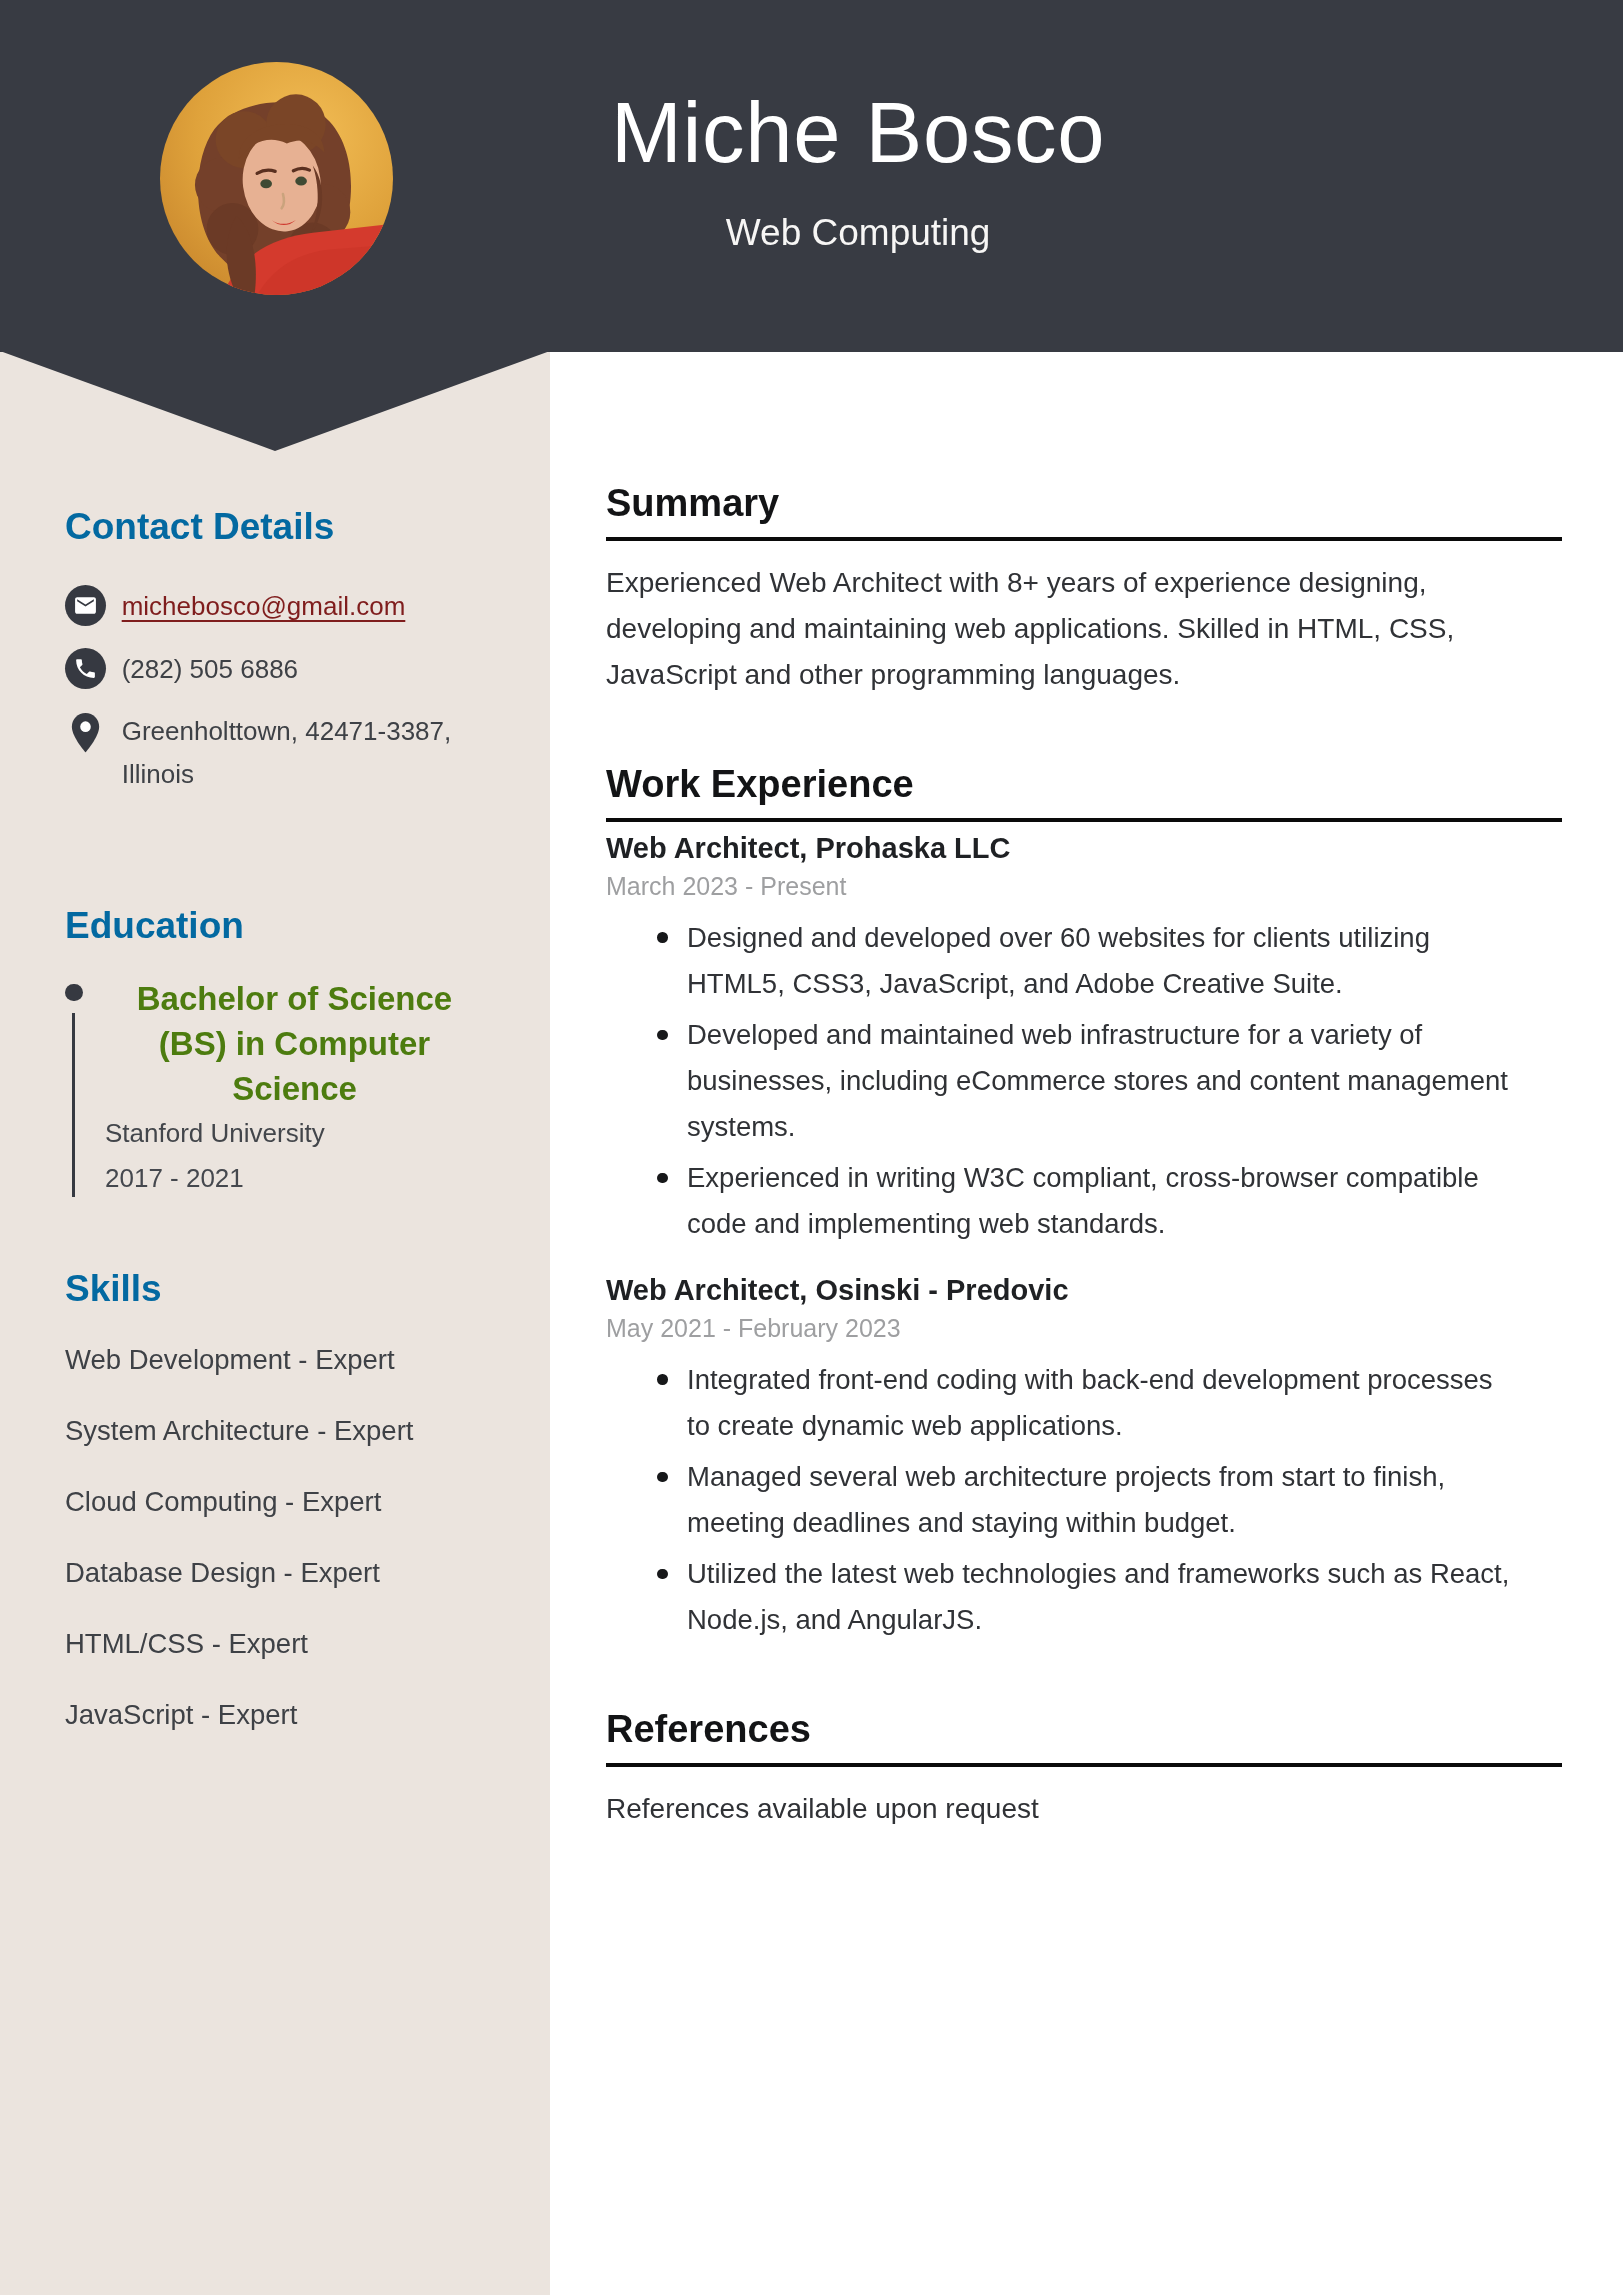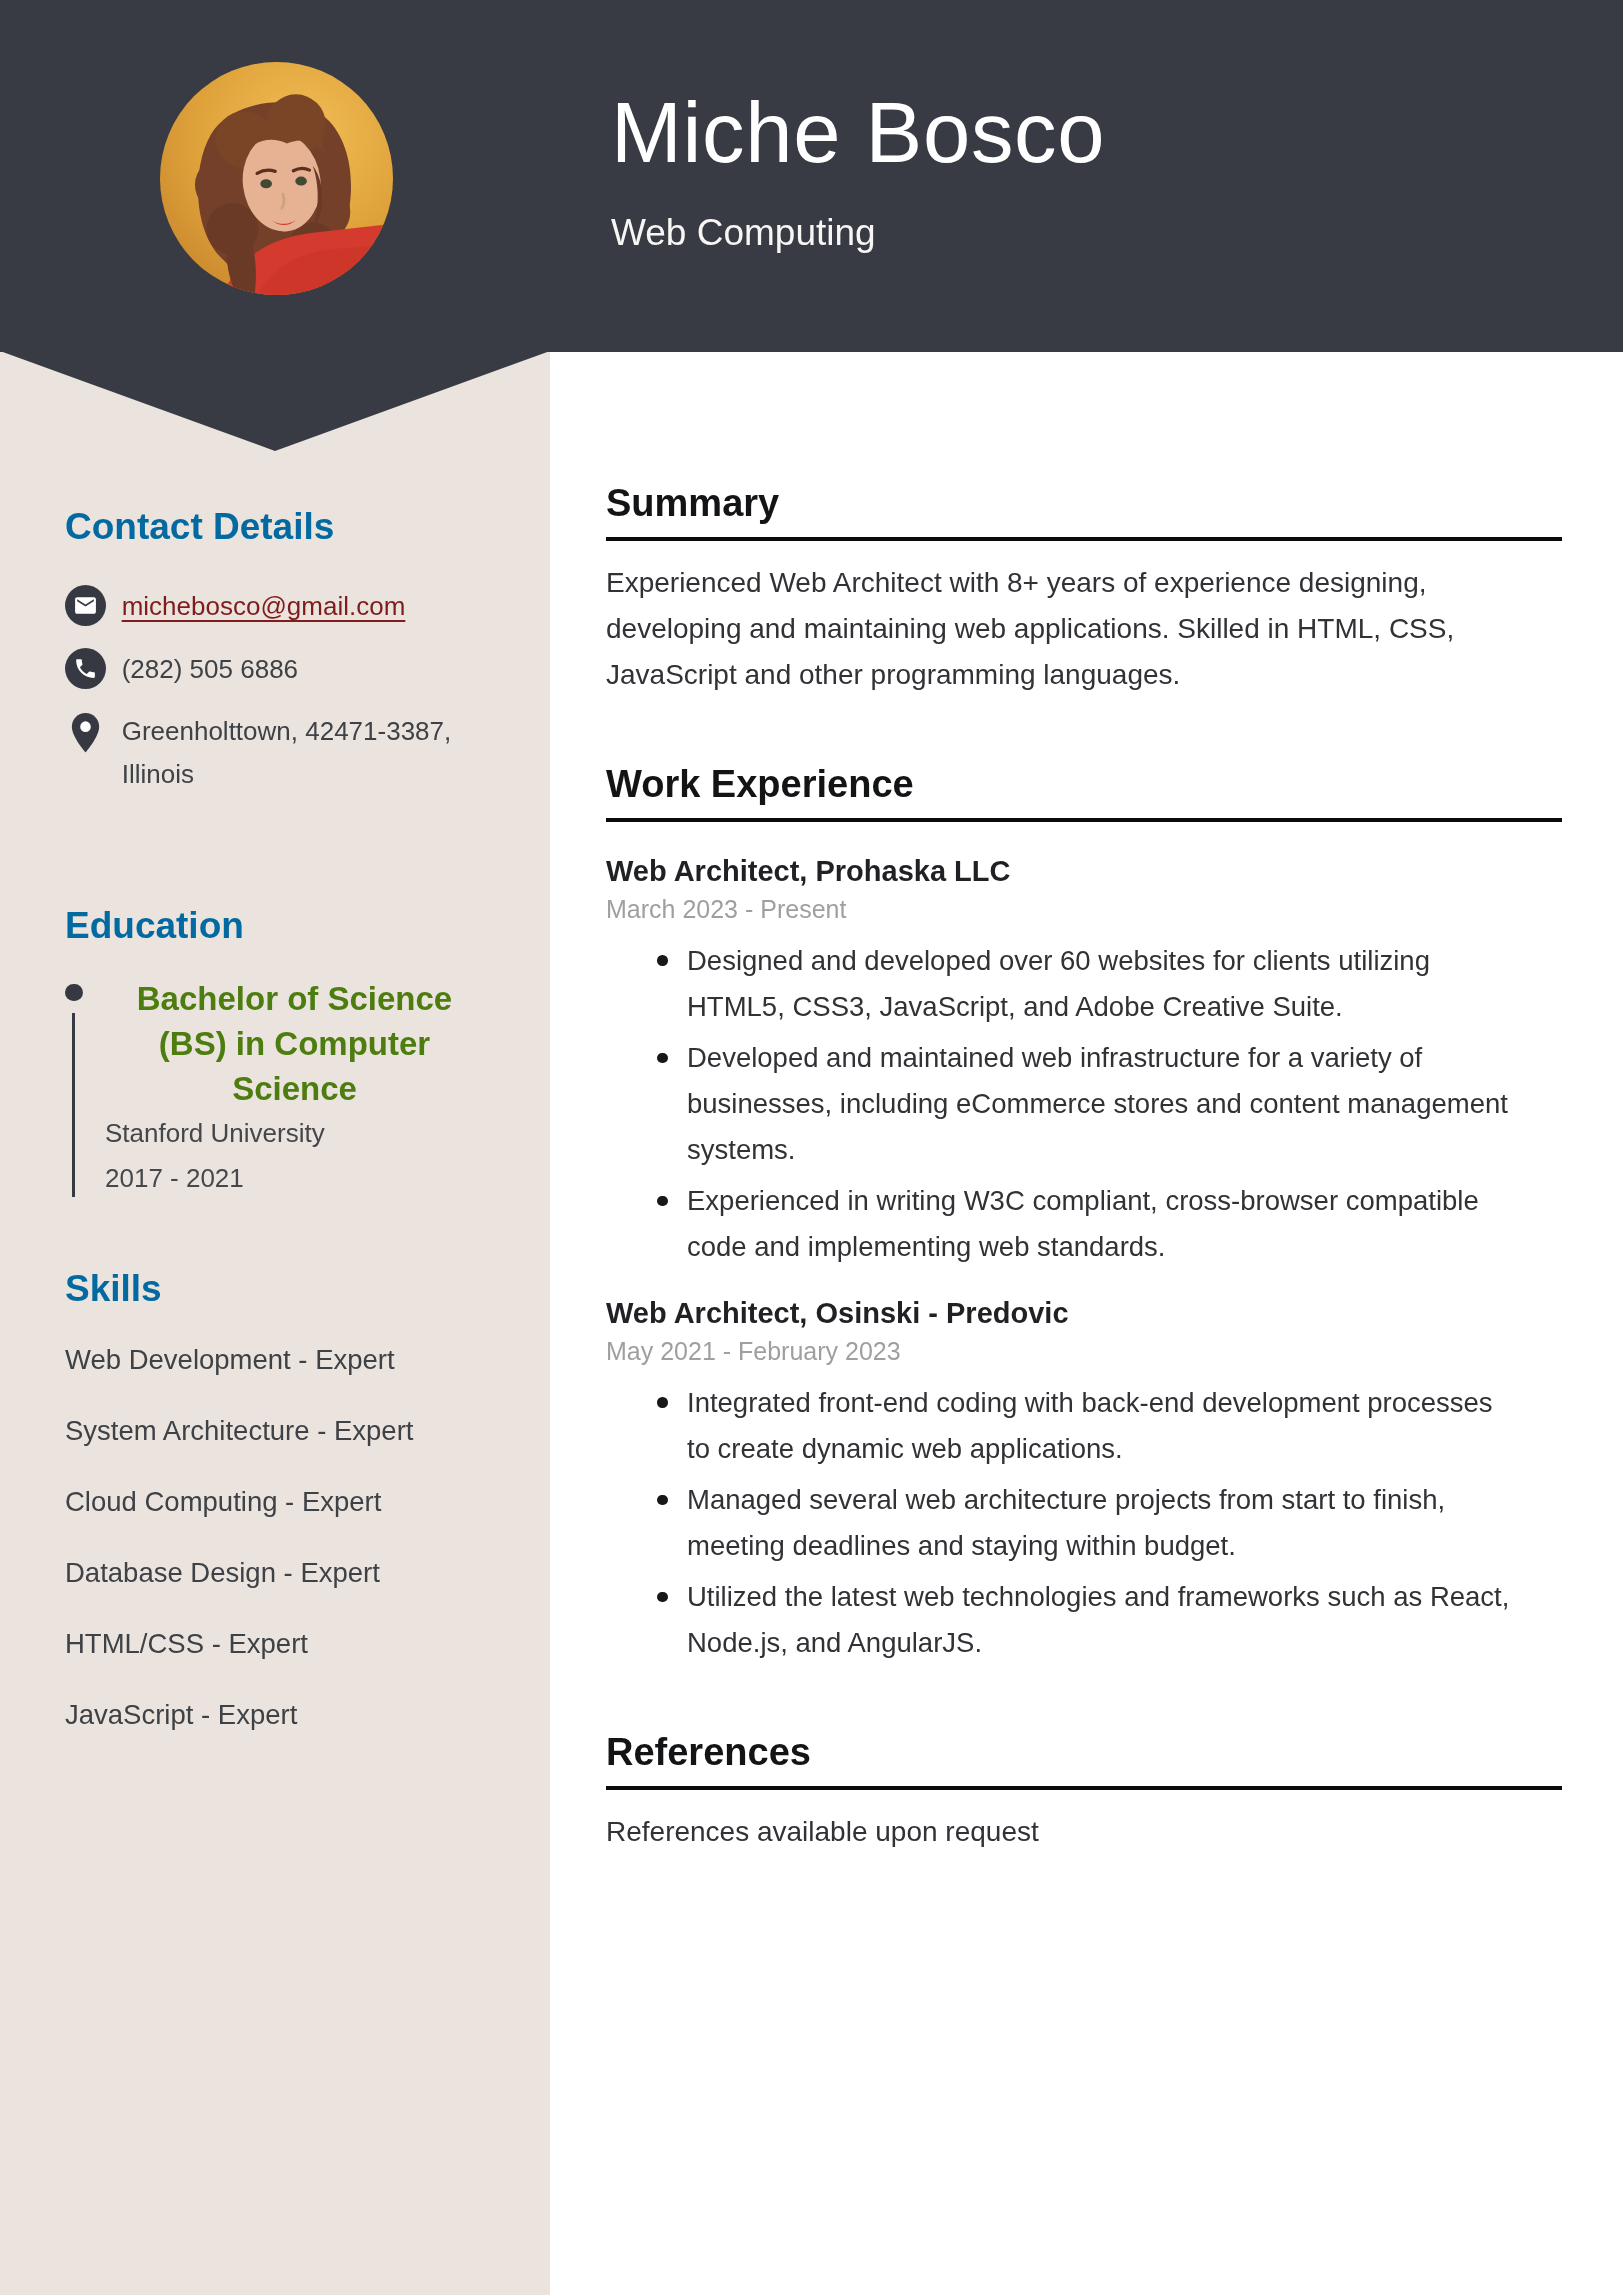--- a/index.html
+++ b/index.html
@@ -20,21 +20,21 @@
   .header-chevron {
     position:absolute; left:0; top:351px; width:550px; height:100px;
     background:#383b43;
     clip-path:polygon(0 0, 100% 0, 50% 100%);
   }
   .profile {
     position:absolute; left:160px; top:62px; width:233px; height:233px;
     border-radius:50%; overflow:hidden;
   }
   .profile svg { display:block; width:100%; height:100%; }
-  .header-text { position:absolute; left:611px; top:82px; color:#ffffff; }
+  .header-text { position:absolute; left:611px; top:82px; color:#ffffff;text-align:center; }
   .person-name { font-size:85px; font-weight:300; line-height:1.2; letter-spacing:0.7px; color:#ffffff; }
   .person-title { font-size:37px; font-weight:400; line-height:1.3; margin-top:25px; color:#f7f6f5; }
 
   
   .sidebar-content { position:absolute; left:65px; top:504px; width:419px; }
   .side-heading { font-size:37px; font-weight:700; color:#0369a1; line-height:1.25; }
   .contact-list { margin-top:35px; }
   .contact-row { display:flex; gap:15.7px; margin-bottom:19.6px; align-items:flex-start; }
   .icon-badge {
     flex:0 0 auto; width:41px; height:41px; border-radius:50%;
@@ -64,21 +64,21 @@
   .skills-list { margin-top:29px; list-style:none; }
   .skills-list li { font-size:27.5px; color:#3e4146; line-height:37px; margin-bottom:34px; }
 
   
   .main-content { position:absolute; left:606px; top:480px; width:956px; }
   .main-heading { font-size:38px; font-weight:700; color:#131416; line-height:1.25; }
   .rule { height:3.9px; background:#0a0a0a; margin-top:9.2px; width:100%; }
   .summary-text { margin-top:19.6px; font-size:28px; line-height:46px; color:#303236; }
 
   .we-section { margin-top:63px; }
-  .job { margin-top:30px; }
+  .job { margin-top:7px; }
   .job + .job { margin-top:23.6px; }
   .job-title { font-size:29px; font-weight:700; color:#1f2124; line-height:1.35; }
   .job-dates { font-size:25px; font-weight:400; color:#9e9fa1; line-height:1.3; margin-top:2.6px; }
   .job-bullets { margin-top:11.8px; list-style:none; padding-left:81px; }
   .job-bullets li {
     position:relative; font-size:27.5px; line-height:46px; color:#303236;
     margin-bottom:5.2px; padding-right:46px;
   }
   .job-bullets li::before {
     content:""; position:absolute; left:-30px; top:17.7px; width:10.5px; height:10.5px;

